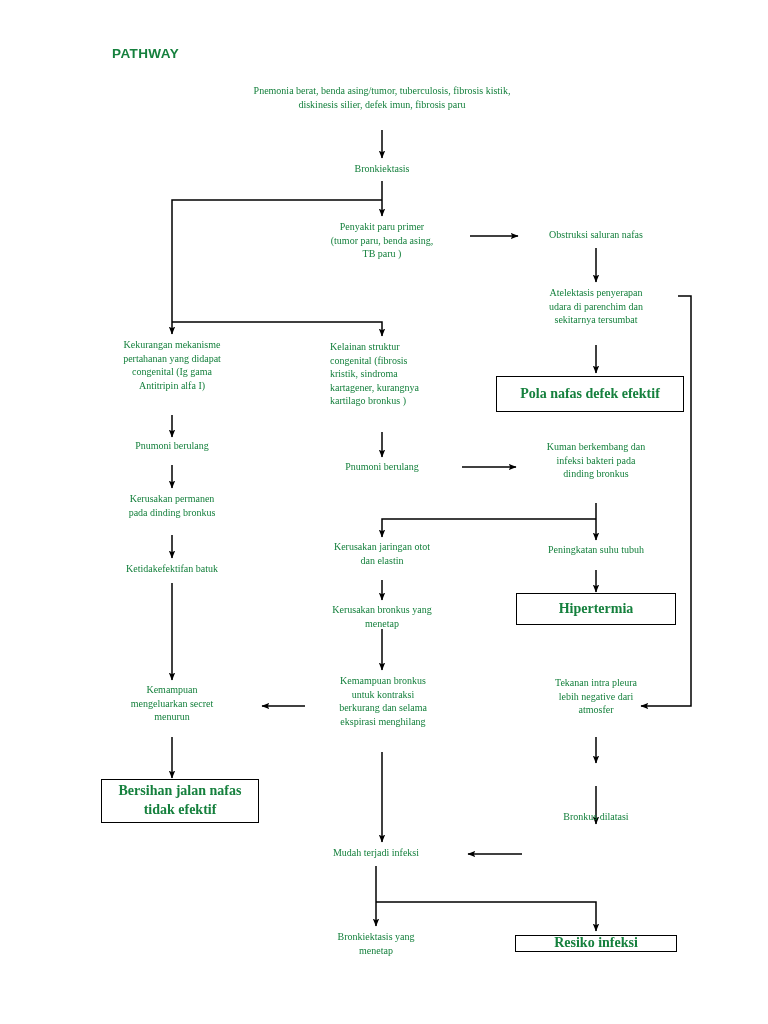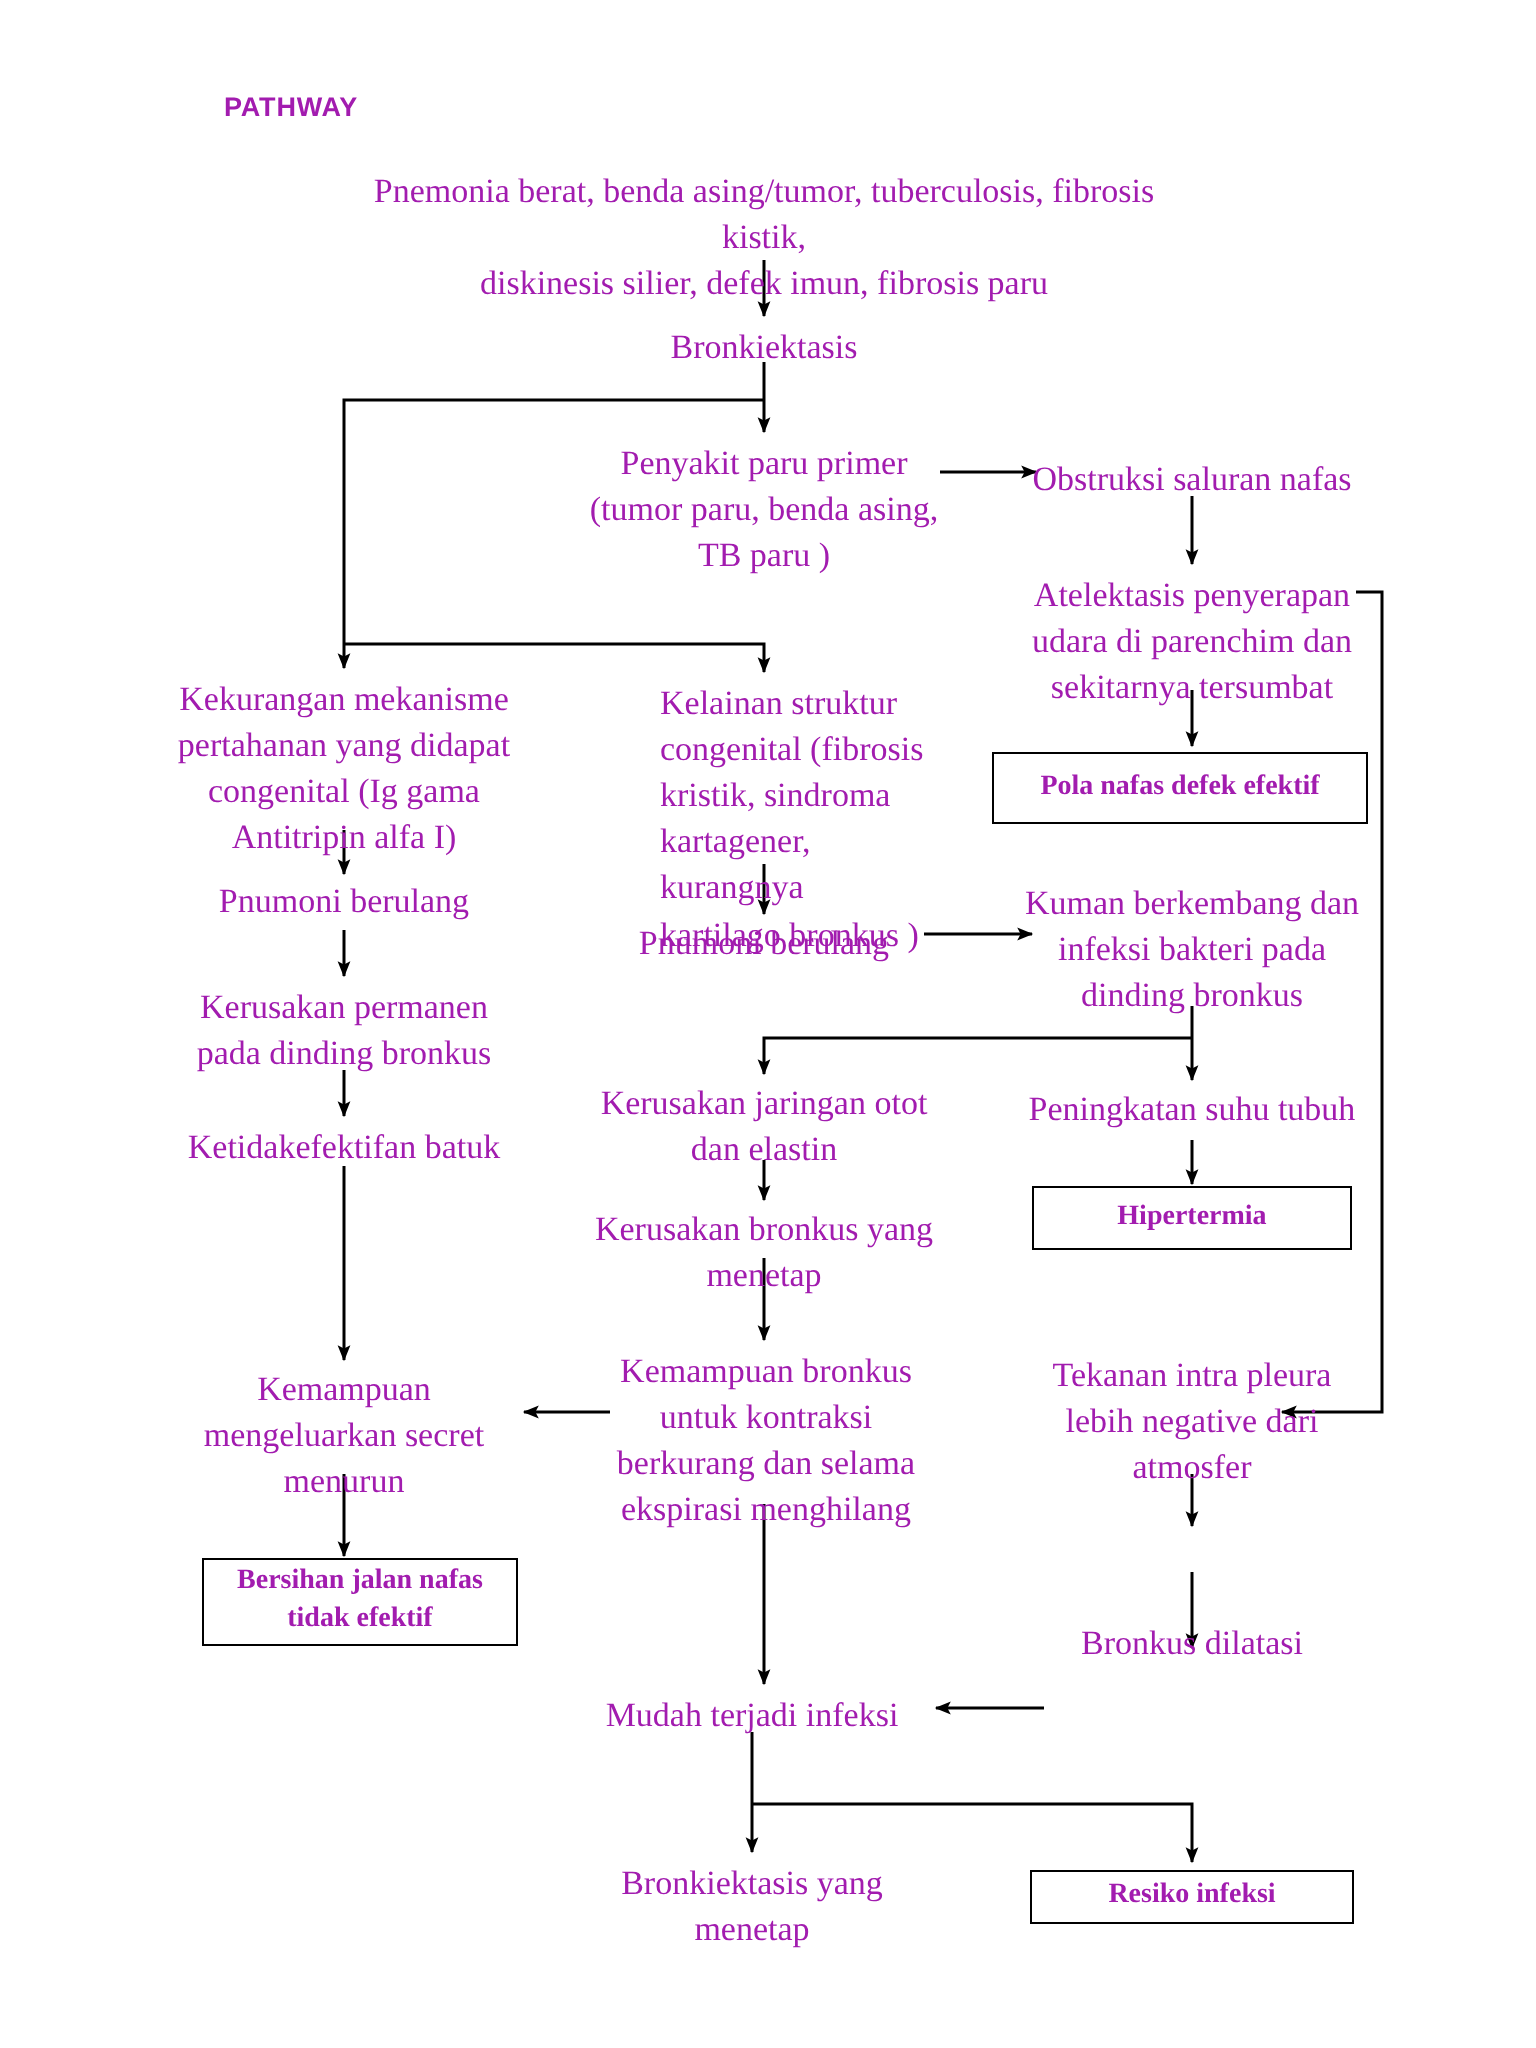--- a/index.html
+++ b/index.html
@@ -7,21 +7,21 @@
     margin: 0;
     padding: 0;
     background: #ffffff;
   }
   #page {
     position: relative;
     width: 768px;
     height: 1024px;
     background: #ffffff;
     font-family: "Liberation Serif", "DejaVu Serif", serif;
-    color: #a21caf;
+    color: #15803d;
     overflow: hidden;
     text-decoration: underline;
   }
   #title {
     position: absolute;
     left: 112px;
     top: 46px;
     font-family: "Liberation Sans", "DejaVu Sans", sans-serif;
     font-weight: bold;
     font-size: 13.5px;
@@ -30,21 +30,21 @@
   svg#wires {
     position: absolute;
     left: 0;
     top: 0;
     width: 768px;
     height: 1024px;
     pointer-events: none;
   }
   .node {
     position: absolute;
-    font-size: 17px;
+    font-size: 10px;
     line-height: 1.36;
     text-align: center;
     white-space: pre-line;
   }
   .node.leftalign { text-align: left; }
   .boxnode {
     position: absolute;
     border: 1.6px solid #000000;
     box-sizing: border-box;
     display: flex;
@@ -198,15 +198,15 @@
   <div class="node" style="left:300px; top:930px; width:152px;">Bronkiektasis yang
 menetap</div>
 
   <div class="boxnode" style="left:496px; top:376px; width:188px; height:36px;">Pola nafas defek efektif</div>
 
   <div class="boxnode" style="left:516px; top:593px; width:160px; height:32px;">Hipertermia</div>
 
   <div class="boxnode" style="left:101px; top:779px; width:158px; height:44px;">Bersihan jalan nafas
 tidak efektif</div>
 
-  <div class="boxnode" style="left:515px; top:935px; width:162px; height:27px;">Resiko infeksi</div>
+  <div class="boxnode" style="left:515px; top:935px; width:162px; height:17px;">Resiko infeksi</div>
 
 </div>
 
 </body></html>

